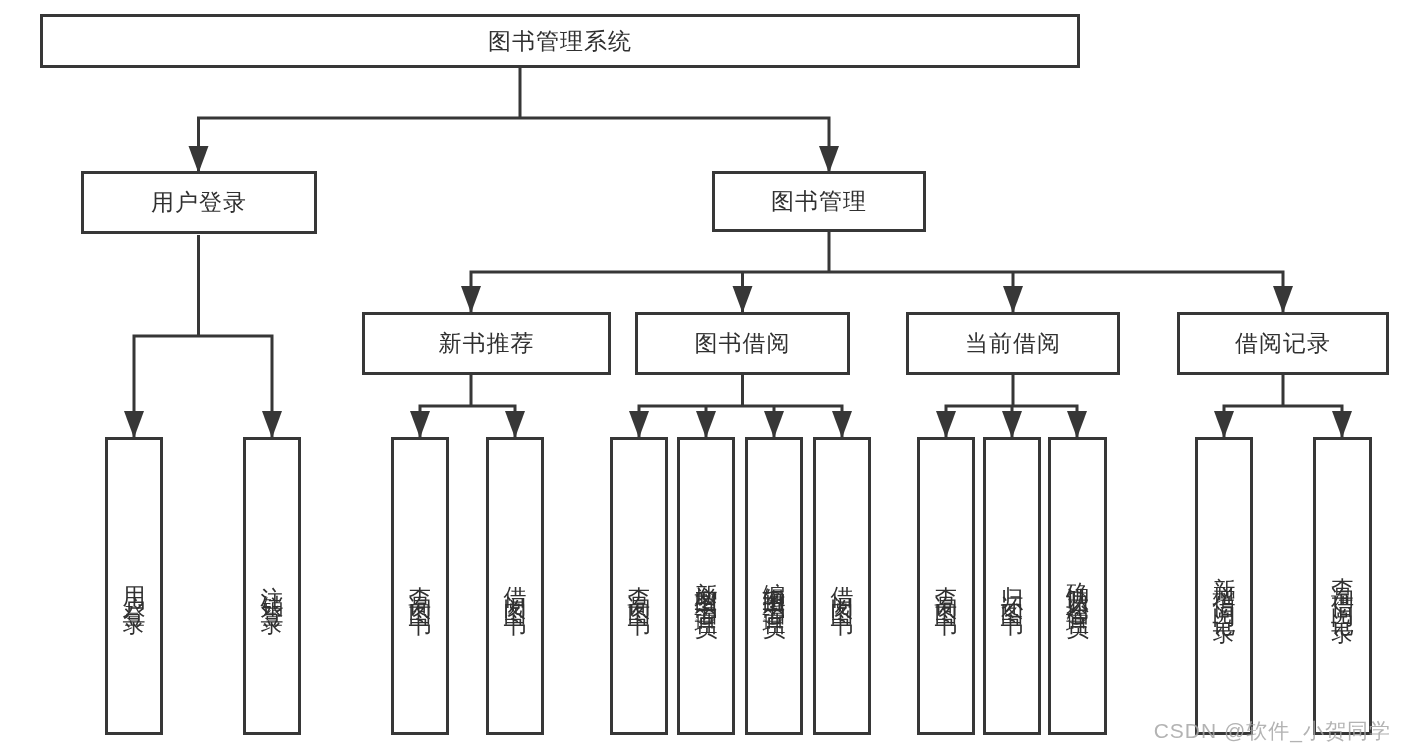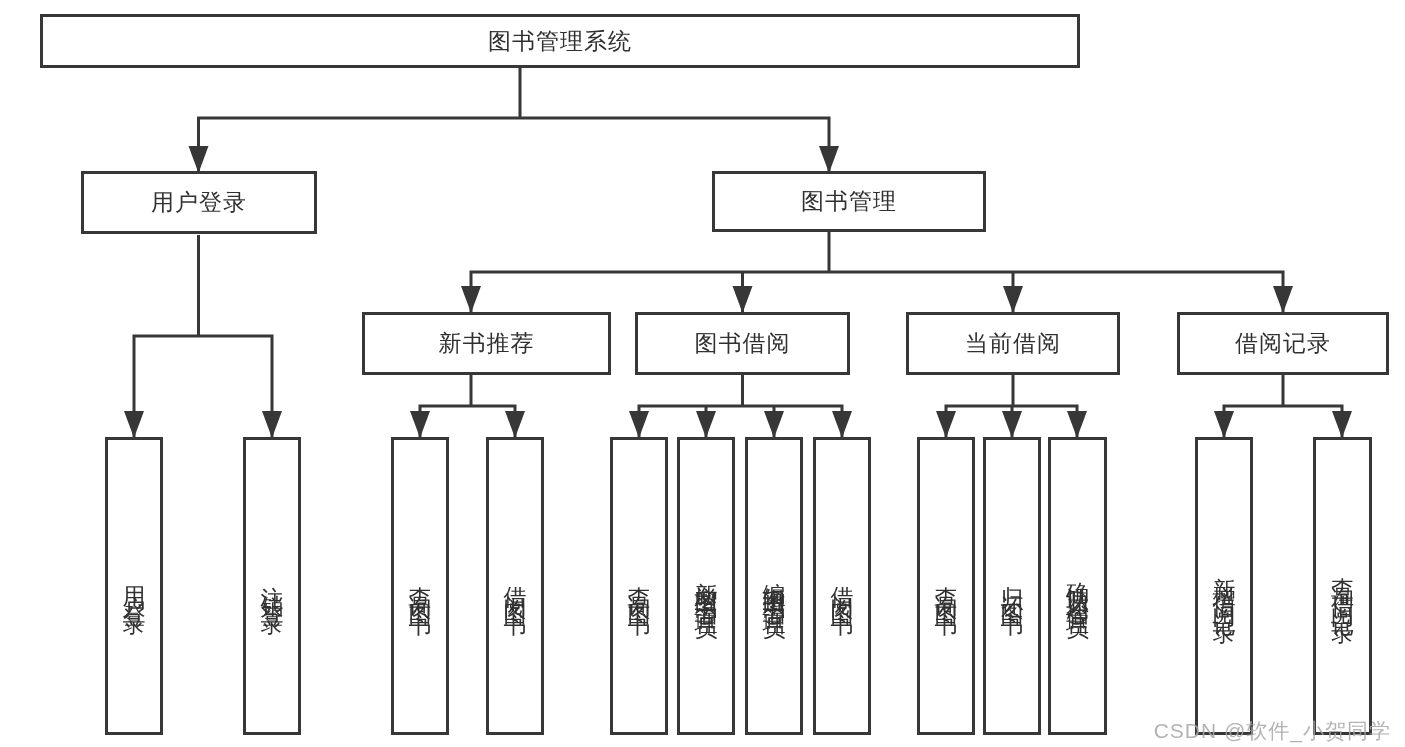--- a/index.html
+++ b/index.html
@@ -79,21 +79,21 @@
       <polygon points="936,411 956,411 946,438" fill="#373737"></polygon>
       <polygon points="1002,411 1022,411 1012,438" fill="#373737"></polygon>
       <polygon points="1067,411 1087,411 1077,438" fill="#373737"></polygon>
       <polygon points="1214,411 1234,411 1224,438" fill="#373737"></polygon>
       <polygon points="1332,411 1352,411 1342,438" fill="#373737"></polygon>
     </svg>
 
   <div class="box h" style="left:20px;top:14px;width:1040px;height:54px;margin-left:20px;">图书管理系统</div>
 
   <div class="box h" style="left:81px;top:171px;width:236px;height:63px;">用户登录</div>
-  <div class="box h" style="left:712px;top:171px;width:274px;height:61px;">图书管理</div>
+  <div class="box h" style="left:712px;top:171px;width:214px;height:61px;">图书管理</div>
 
   <div class="box h" style="left:362px;top:312px;width:249px;height:63px;">新书推荐</div>
   <div class="box h" style="left:635px;top:312px;width:215px;height:63px;">图书借阅</div>
   <div class="box h" style="left:906px;top:312px;width:214px;height:63px;">当前借阅</div>
   <div class="box h" style="left:1177px;top:312px;width:212px;height:63px;">借阅记录</div>
 
   <div class="box v" style="left:105px;top:437px;width:58px;height:298px;">用户登录</div>
   <div class="box v" style="left:243px;top:437px;width:58px;height:298px;">注销登录</div>
 
   <div class="box v" style="left:391px;top:437px;width:58px;height:298px;">查询图书</div>

